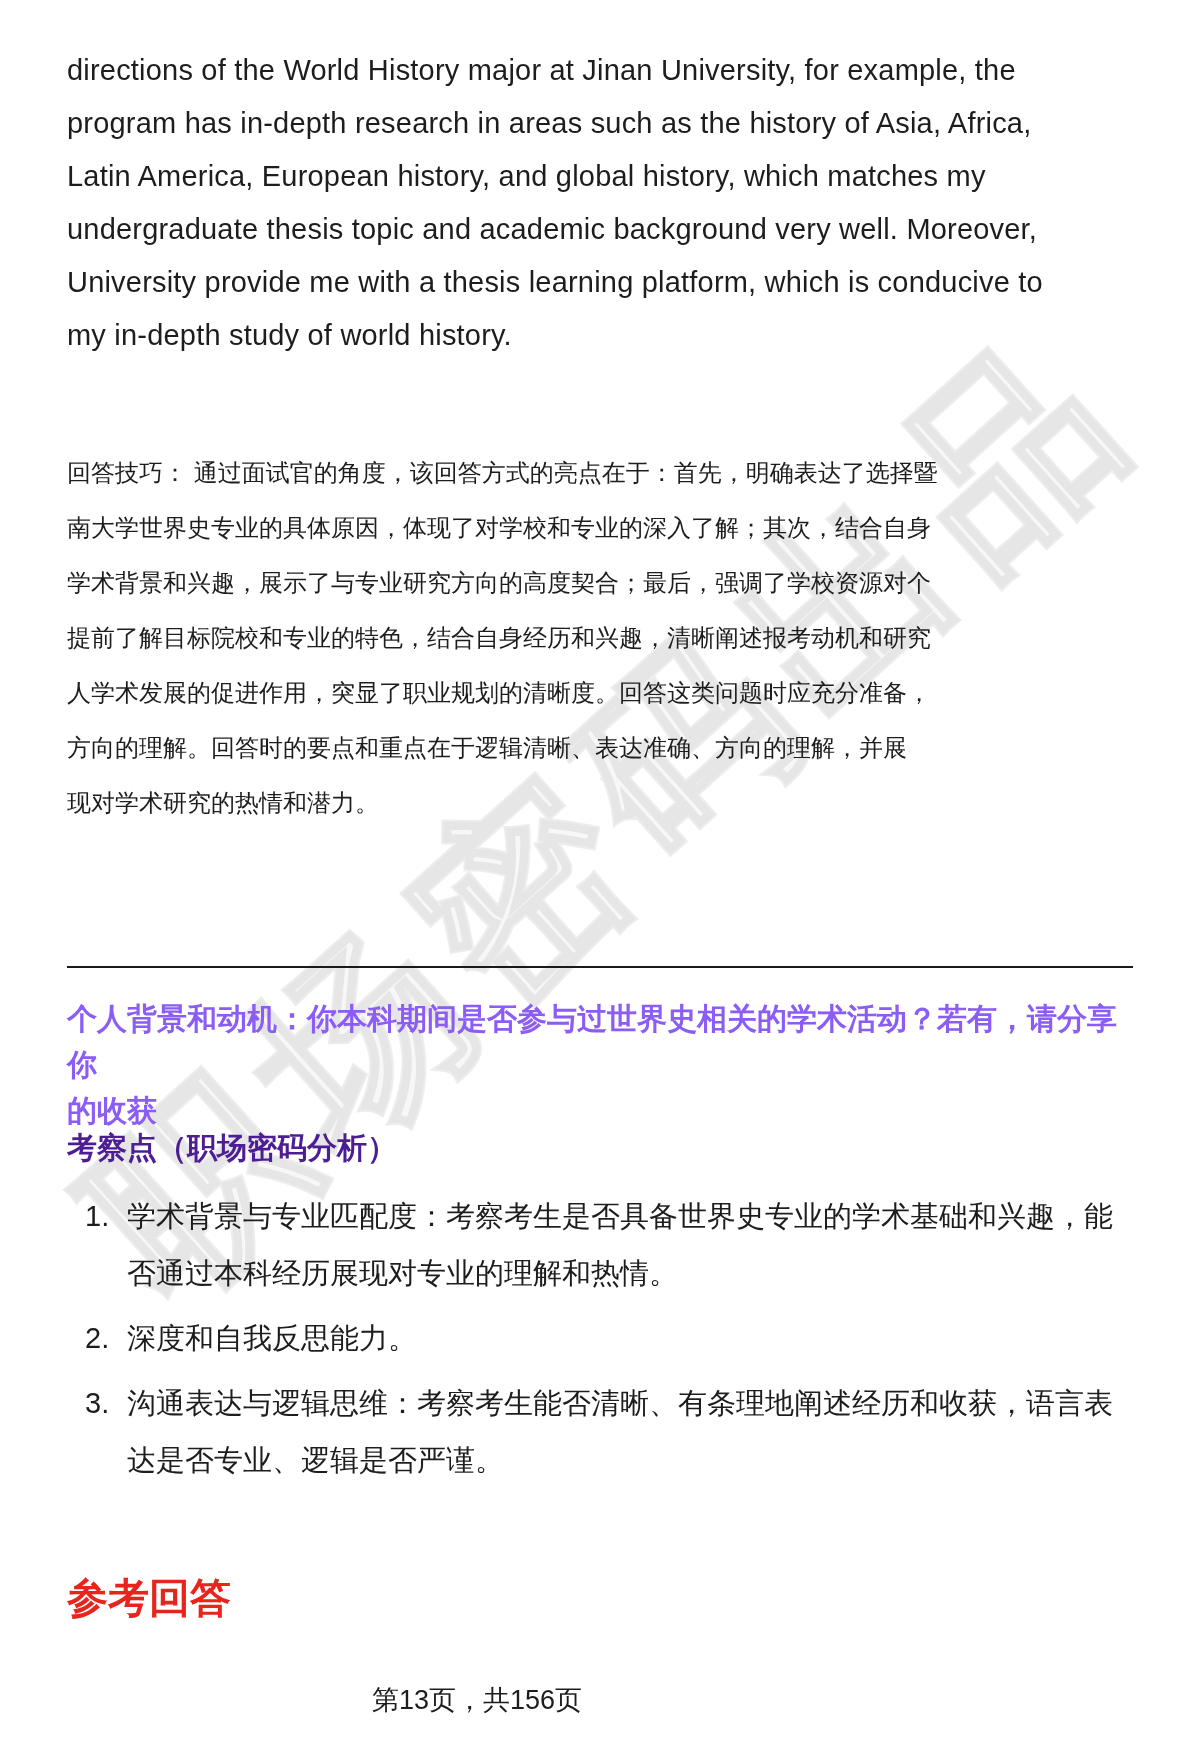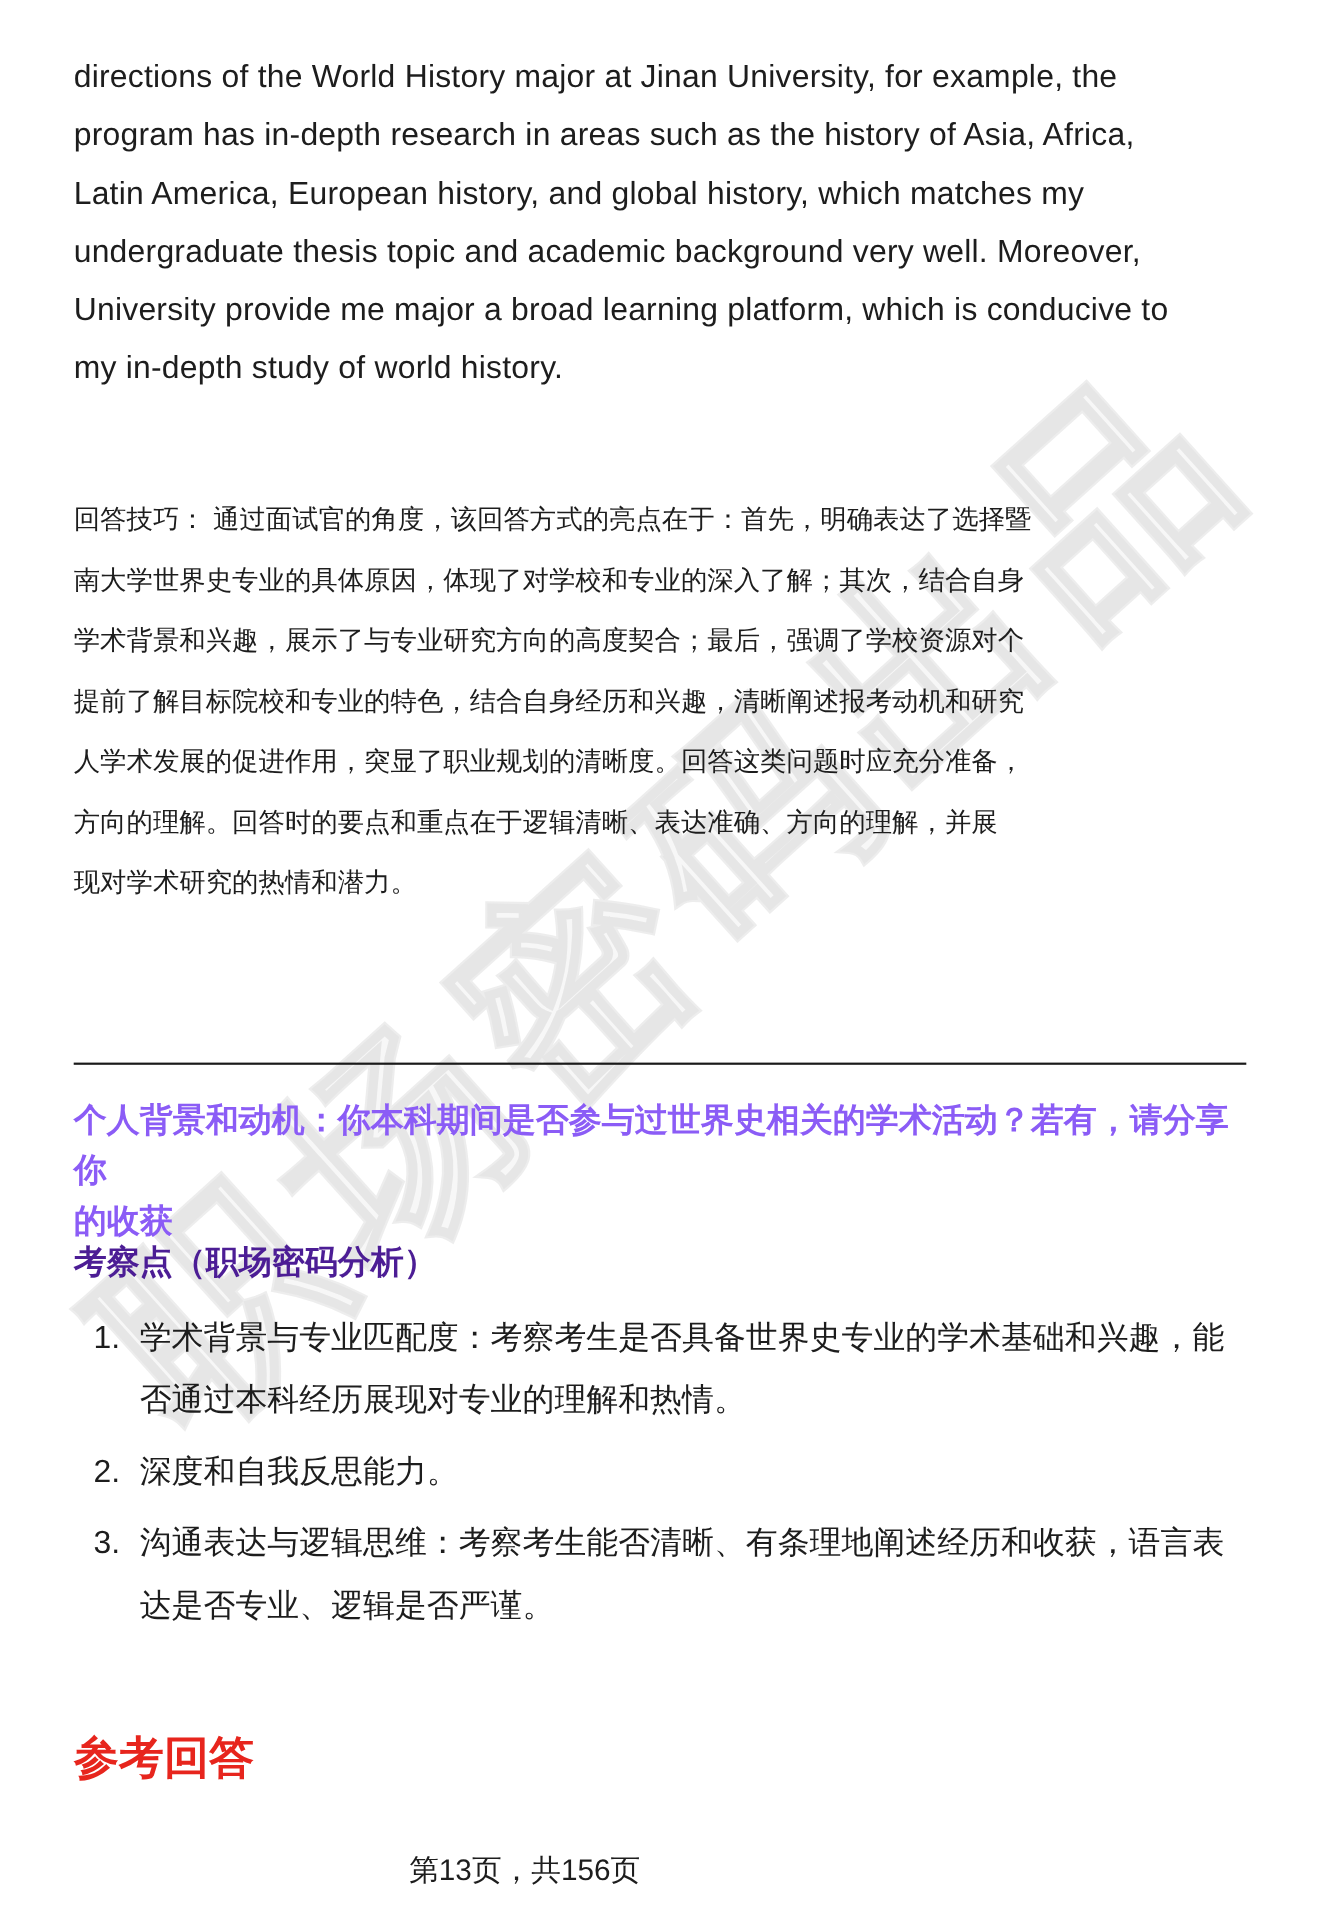--- a/index.html
+++ b/index.html
@@ -79,21 +79,21 @@
 
   <div class="watermark">职场密码出品</div>
 
   <div class="content">
 
     <div class="block para-en">
         <div class="ln">directions of the World History major at Jinan University, for example, the</div>
         <div class="ln">program has in-depth research in areas such as the history of Asia, Africa,</div>
         <div class="ln">Latin America, European history, and global history, which matches my</div>
         <div class="ln">undergraduate thesis topic and academic background very well. Moreover,</div>
-        <div class="ln">University provide me major a broad learning platform, which is conducive to</div>
+        <div class="ln">University provide me with a thesis learning platform, which is conducive to</div>
         <div class="ln">my in-depth study of world history.</div>
       </div>
 
     <div class="block para-cn">
         <div class="ln">回答技巧： 通过面试官的角度，该回答方式的亮点在于：首先，明确表达了选择暨</div>
         <div class="ln">南大学世界史专业的具体原因，体现了对学校和专业的深入了解；其次，结合自身</div>
         <div class="ln">学术背景和兴趣，展示了与专业研究方向的高度契合；最后，强调了学校资源对个</div>
         <div class="ln">提前了解目标院校和专业的特色，结合自身经历和兴趣，清晰阐述报考动机和研究</div>
         <div class="ln">人学术发展的促进作用，突显了职业规划的清晰度。回答这类问题时应充分准备，</div>
         <div class="ln">方向的理解。回答时的要点和重点在于逻辑清晰、表达准确、方向的理解，并展</div>

